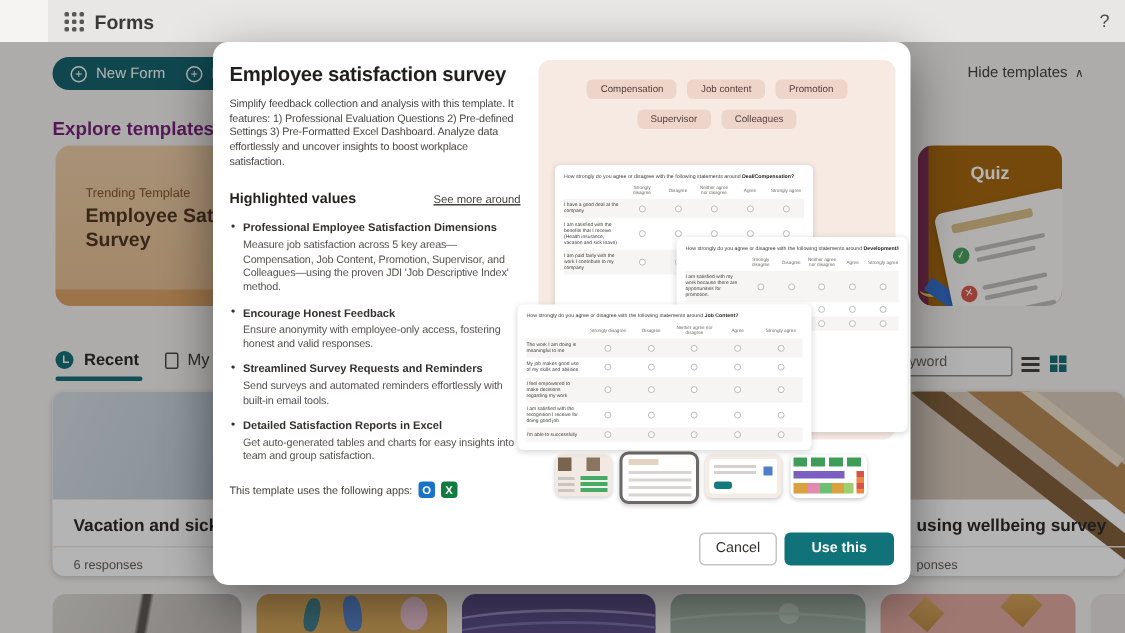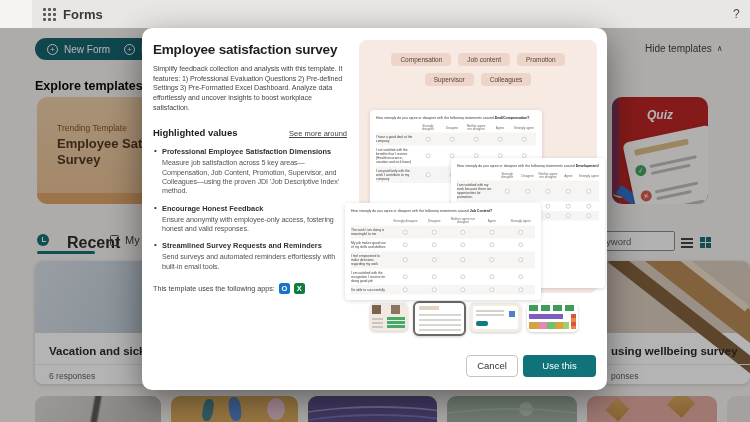--- a/index.html
+++ b/index.html
@@ -20,44 +20,44 @@
 
   
   .pill-btn { position:absolute; height:22px; border-radius:11px; background:#0c5f6b; color:#fff;
     display:flex; align-items:center; gap:6px; padding:0 12px; font-size:10px; border:none; }
   .plus-ic { width:11px; height:11px; border:1px solid #fff; border-radius:50%; font-size:8px; line-height:9px; text-align:center; color:#fff; }
   .btn-new-form { left:35px; top:38px; width:101px; }
   .btn-new-quiz { left:112px; top:38px; width:96px; }
   .hide-templates { position:absolute; left:645px; top:43px; font-size:10px; color:#3b3937; display:flex; gap:5px; align-items:center; }
   .hide-templates .caret { font-size:8px; }
 
-  .explore-heading { position:absolute; left:35px; top:79px; font-size:12.5px; font-weight:bold; color:#000000; }
+  .explore-heading { position:absolute; left:35px; top:79px; font-size:12.5px; font-weight:bold; color:#701a75; }
 
   .trending-card { position:absolute; left:37px; top:97px; width:240px; height:107px; border-radius:10px; overflow:hidden;
     background:linear-gradient(180deg,#eccda5,#e5bd90); }
   .trending-eyebrow { position:absolute; left:20px; top:26px; font-size:8.5px; color:#7d4f23; }
   .trending-title { position:absolute; left:20px; top:39px; width:150px; font-size:13px; line-height:16px; font-weight:bold; color:#48301a; }
   .trending-bar { position:absolute; left:0; bottom:0; width:100%; height:11px; background:#dca164; }
 
-  .quiz-card { position:absolute; left:612px; top:97px; width:96px; height:107px; border-radius:10px; overflow:hidden; background:#b91c1c;font-style:italic; }
+  .quiz-card { position:absolute; left:612px; top:97px; width:96px; height:107px; border-radius:10px; overflow:hidden; background:#a16207; }
   .quiz-card::before { content:""; position:absolute; left:0; top:0; width:7px; height:100%; background:#7c2953; }
   .quiz-title { position:absolute; left:0; top:11px; width:100%; text-align:center; font-size:12px; font-weight:bold; color:#fff; }
   .quiz-sheet { position:absolute; left:18px; top:36px; width:90px; height:84px; background:#fbfaf8; border-radius:6px;
     transform:rotate(-12deg); box-shadow:0 2px 5px rgba(0,0,0,.25); }
   .quiz-sheet .bar { position:absolute; left:10px; top:9px; width:55px; height:6px; background:#d8bc84; border-radius:2px; }
   .q-ok,.q-no { position:absolute; left:7px; width:11px; height:11px; border-radius:50%; color:#fff; font-size:7px; line-height:11px; text-align:center; }
   .q-ok { top:25px; background:#41a05c; } .q-ok::after { content:"✓"; }
   .q-no { top:51px; background:#d65548; } .q-no::after { content:"✕"; }
   .q-line { position:absolute; height:3px; border-radius:2px; background:#bdbbb8; }
   .quiz-pencil { position:absolute; left:4px; bottom:2px; width:28px; height:10px; background:#2f6fd0; transform:rotate(35deg); border-radius:2px; }
   .quiz-squiggle { position:absolute; left:1px; bottom:6px; width:16px; height:10px; border-bottom:2px solid #e5d24b; border-radius:50%; }
 
   .tab-recent-icon { position:absolute; left:37px; top:234px; width:12px; height:12px; border-radius:50%; background:#0d6b70; }
   .tab-recent-icon::after { content:""; position:absolute; left:5px; top:3px; width:3px; height:4px; border-left:1px solid #fff; border-bottom:1px solid #fff; }
-  .tab-recent-label { position:absolute; left:67px; top:234px; font-size:16px; font-weight:bold; color:#242220; }
+  .tab-recent-label { position:absolute; left:56px; top:234px; font-size:11px; font-weight:bold; color:#242220; }
   .tab-underline { position:absolute; left:37px; top:251px; width:58px; height:3px; border-radius:2px; background:#0d6b70; }
   .tab-myforms-icon { position:absolute; left:110px; top:235px; width:9px; height:11px; border:1px solid #454341; border-radius:1.5px; }
   .tab-myforms-label { position:absolute; left:125px; top:234px; font-size:11px; color:#33312f; }
 
   .search-box { position:absolute; left:560px; top:231px; width:115px; height:20px; border:1px solid #8a8886; border-radius:2px;
     background:#fdfdfd; font-size:9.5px; padding-left:35px; color:#33312f; }
   .search-box::placeholder { color:#605e5c; }
   .list-icon { position:absolute; left:681px; top:238px; width:12px; height:2px; background:#3d3b39; box-shadow:0 4px #3d3b39,0 8px #3d3b39; }
   .grid-icon { position:absolute; left:700px; top:237px; width:5px; height:5px; background:#0d6b70; box-shadow:6px 0 #0d6b70,0 6px #0d6b70,6px 6px #0d6b70; }
 
@@ -151,21 +151,21 @@
   .th4 { left:385px; top:275px; width:51px; height:29px; background:#fff; }
   .th4 .r1 { left:2px; top:2px; width:47px; height:6px; background:repeating-linear-gradient(90deg,#3f9d5a 0 9px,#fff 9px 12px); }
   .th4 .r2 { left:2px; top:11px; width:34px; height:5px; background:#7b5fc0; }
   .th4 .r3 { left:2px; top:19px; width:40px; height:7px;
     background:linear-gradient(90deg,#d9a23f 0 10px,#e48ab0 10px 18px,#6fbf73 18px 26px,#d9a23f 26px 34px,#9fd06f 34px 40px); }
   .th4 .r4 { left:44px; top:11px; width:5px; height:15px; background:repeating-linear-gradient(180deg,#d65548 0 4px,#e8893f 4px 8px); }
 
   .btn-cancel { position:absolute; left:324px; top:327px; width:52px; height:22px; background:#fff; border:1px solid #c6c4c2;
     border-radius:4px; font-size:9.5px; color:#33312f; text-align:center; line-height:20px; cursor:pointer; }
   .btn-use { position:absolute; left:381px; top:327px; width:73px; height:22px; background:#0f7379; border:none;
-    border-radius:4px; font-size:9.5px; font-weight:400; color:#fff; text-align:center; line-height:22px; cursor:pointer; }
+    border-radius:4px; font-size:9.5px; font-weight:700; color:#fff; text-align:center; line-height:22px; cursor:pointer; }
 </style>
 </head>
 <body>
 
 <div id="screen">
 
   <div class="app-header">
     <div class="waffle"></div>
     <div class="app-title">Forms</div>
     <div class="help-glyph">?</div>
@@ -274,20 +274,24 @@
           <div class="bb">Measure job satisfaction across 5 key areas—Compensation, Job Content, Promotion, Supervisor, and Colleagues—using the proven JDI 'Job Descriptive Index' method.</div>
         </li>
         <li>
           <div class="bt">Encourage Honest Feedback</div>
           <div class="bb">Ensure anonymity with employee-only access, fostering honest and valid responses.</div>
         </li>
         <li>
           <div class="bt">Streamlined Survey Requests and Reminders</div>
           <div class="bb">Send surveys and automated reminders effortlessly with built-in email tools.</div>
         </li>
+        <li>
+          <div class="bt">Detailed Satisfaction Reports in Excel</div>
+          <div class="bb">Get auto-generated tables and charts for easy insights into team and group satisfaction.</div>
+        </li>
       </ul>
       <div class="apps-row">
         <span>This template uses the following apps:</span>
         <div class="app-ic ic-outlook">O</div>
         <div class="app-ic ic-excel">X</div>
       </div>
     </div>
 
     <div class="preview-panel">
       <div class="tag-row r1">

